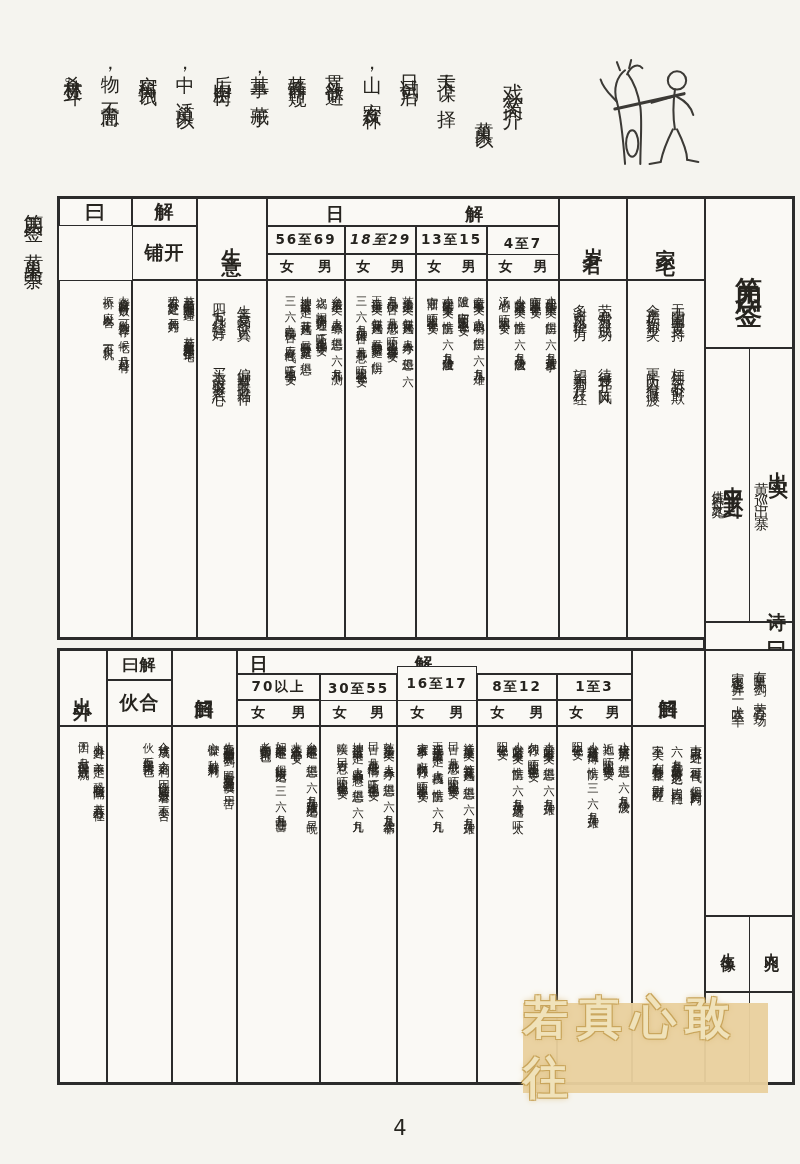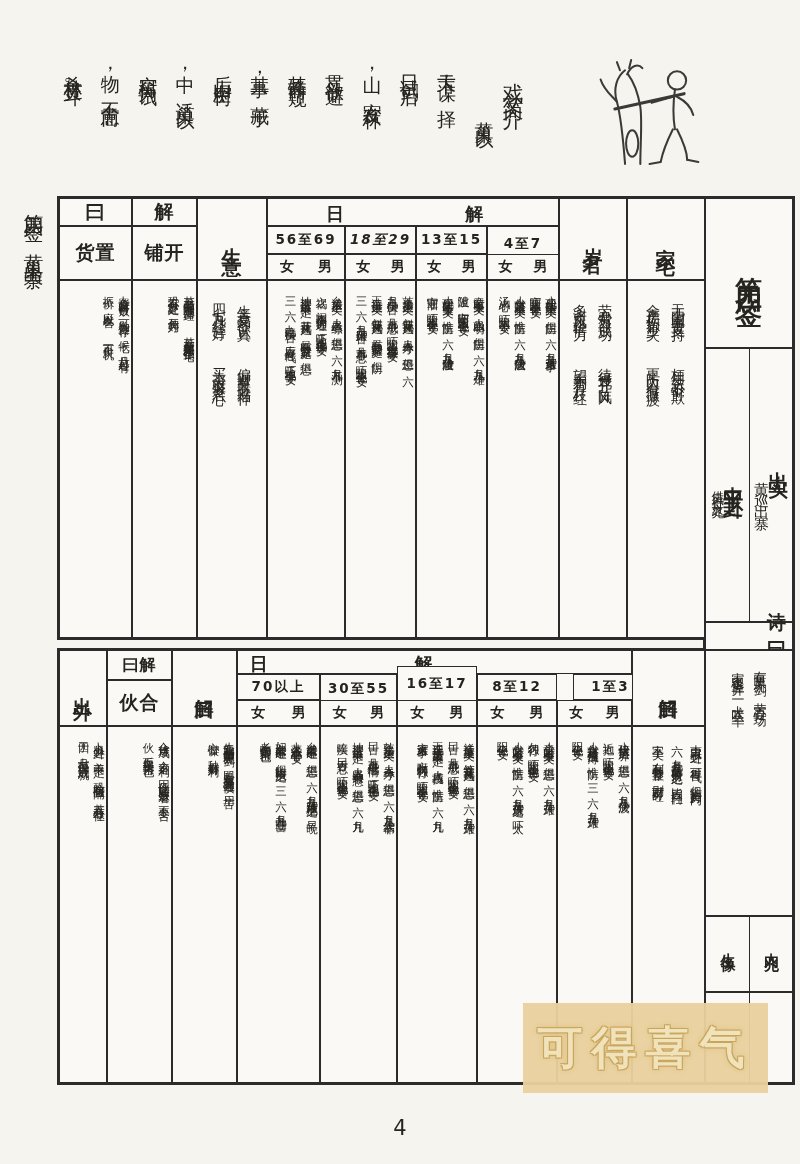--- a/index.html
+++ b/index.html
@@ -132,23 +132,20 @@
   </div>
 
   <div class="frame" style="left:57px;top:196px;width:646px;height:444px;">
 
     <div class="cell hcenter head1" style="left:0;top:0;width:73px;height:28px;">
       <span>曰</span>
     </div>
     <div class="cell hcenter head1" style="left:73px;top:0;width:65px;height:28px;">
       <span>解</span>
     </div>
-    <div class="cell hcenter" style="left:0;top:28px;width:73px;height:54px;">
-      <span class="rtl2 head1">置货</span>
-    </div>
     <div class="cell hcenter" style="left:73px;top:28px;width:65px;height:54px;">
       <span class="rtl2 head1">开铺</span>
     </div>
     <div class="cell hcenter" style="left:138px;top:0;width:70px;height:82px;">
       <span class="vhead">生意</span>
     </div>
 
     <div class="cell" style="left:208px;top:0;width:292px;height:28px;">
       <span class="abs spanbar" style="left:20%;top:3px;">日</span>
       <span class="abs spanbar" style="left:68%;top:3px;">解</span>
@@ -260,21 +257,21 @@
       </div>
     <div class="cell hcenter range" style="left:261px;top:24px;width:77px;height:30px;">
         <span>30至55</span>
       </div>
     <div class="cell hcenter range" style="left:338px;top:16px;width:80px;height:36px;">
         <span>16至17</span>
       </div>
     <div class="cell hcenter range" style="left:418px;top:24px;width:80px;height:26px;">
         <span>8至12</span>
       </div>
-    <div class="cell hcenter range" style="left:514px;top:24px;width:75px;height:26px;text-align:center;">
+    <div class="cell hcenter range" style="left:498px;top:24px;width:75px;height:26px;text-align:center;">
         <span>1至3</span>
       </div>
 
     <div class="cell genderrow gender" style="left:178px;top:50px;width:83px;height:26px;">
       <span>女</span>
         <span>男</span>
     </div>
     <div class="cell genderrow gender" style="left:261px;top:50px;width:77px;height:26px;">
       <span>女</span>
         <span>男</span>
@@ -338,18 +335,18 @@
         <div class="vline">阳公化平安</div>
       </div>
     <div class="cell vcell wide3" style="left:573px;top:76px;width:73px;height:357px;">
         <div class="vline">吉宅人口之卦　可得喜气　但防产妇月内</div>
         <div class="vline">六　九月灾疾是非失财之厄　皆因门轻</div>
         <div class="vline">字不美　有利各宜修整　则财丁可旺</div>
       </div>
   </div>
 
   <div class="watermark">
-    <span>可得喜气</span>
+    <span>若真心敢往</span>
   </div>
 
   <div class="abs pagenum" style="left:0;top:1116px;width:800px;text-align:center;">4</div>
 
 </div>
 
 </body></html>

